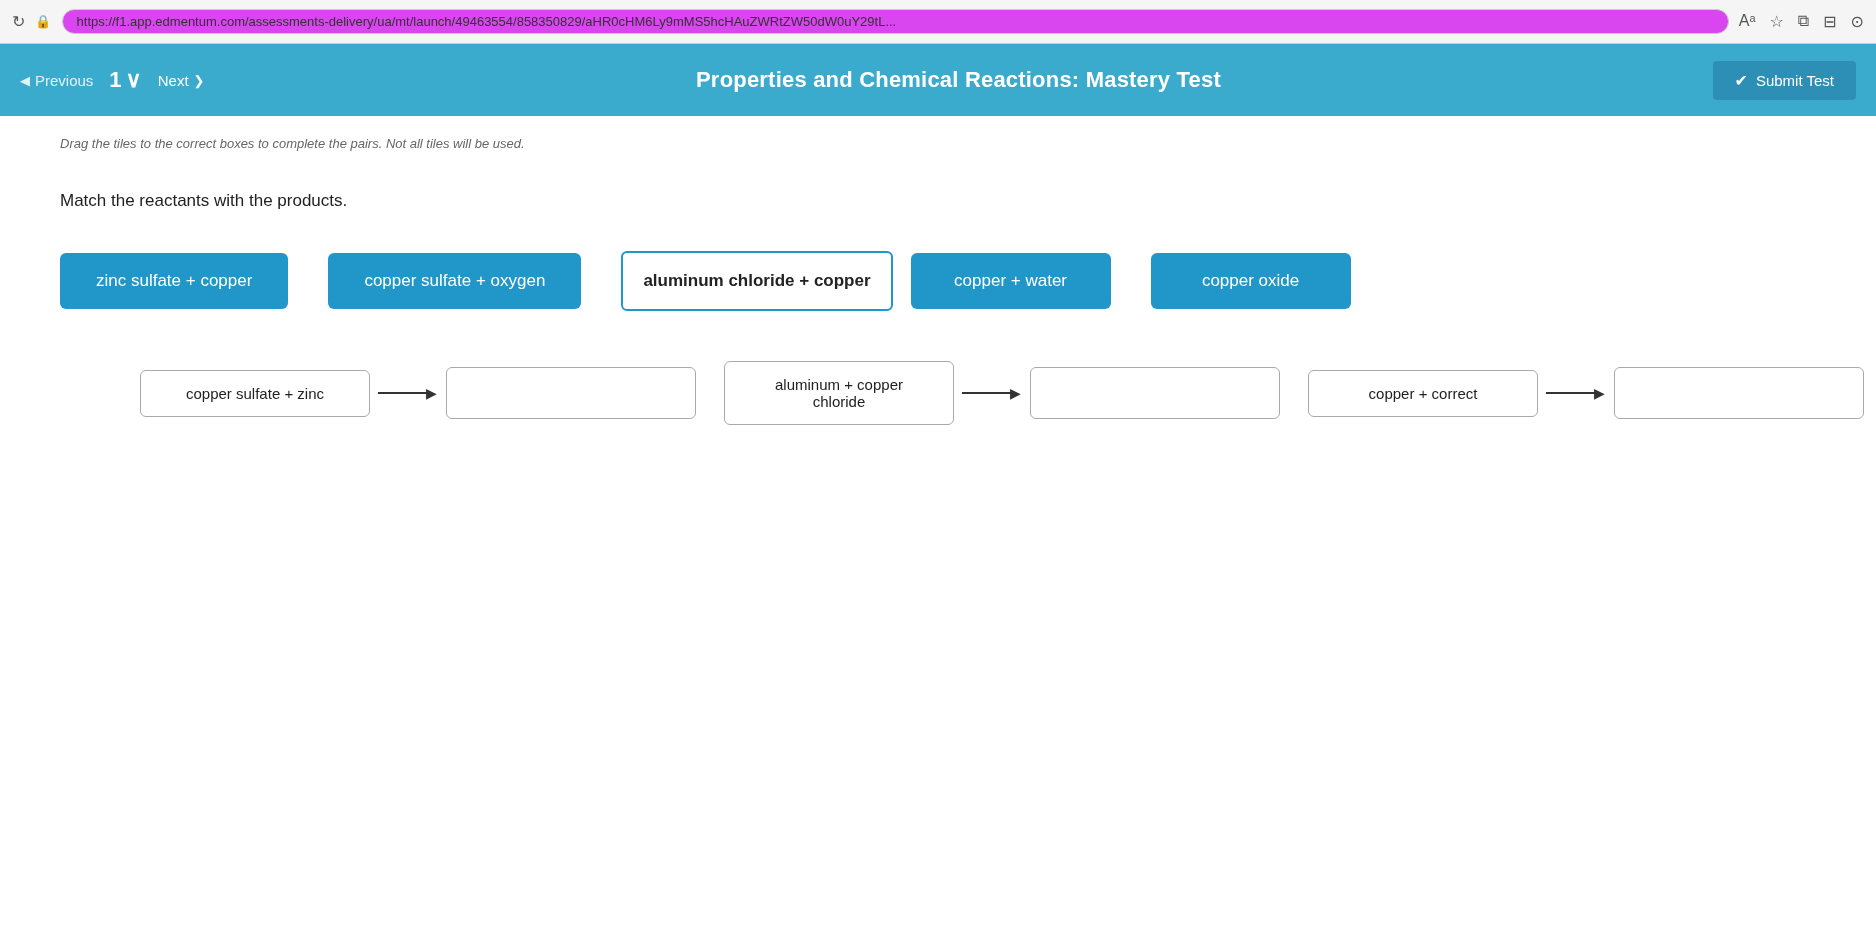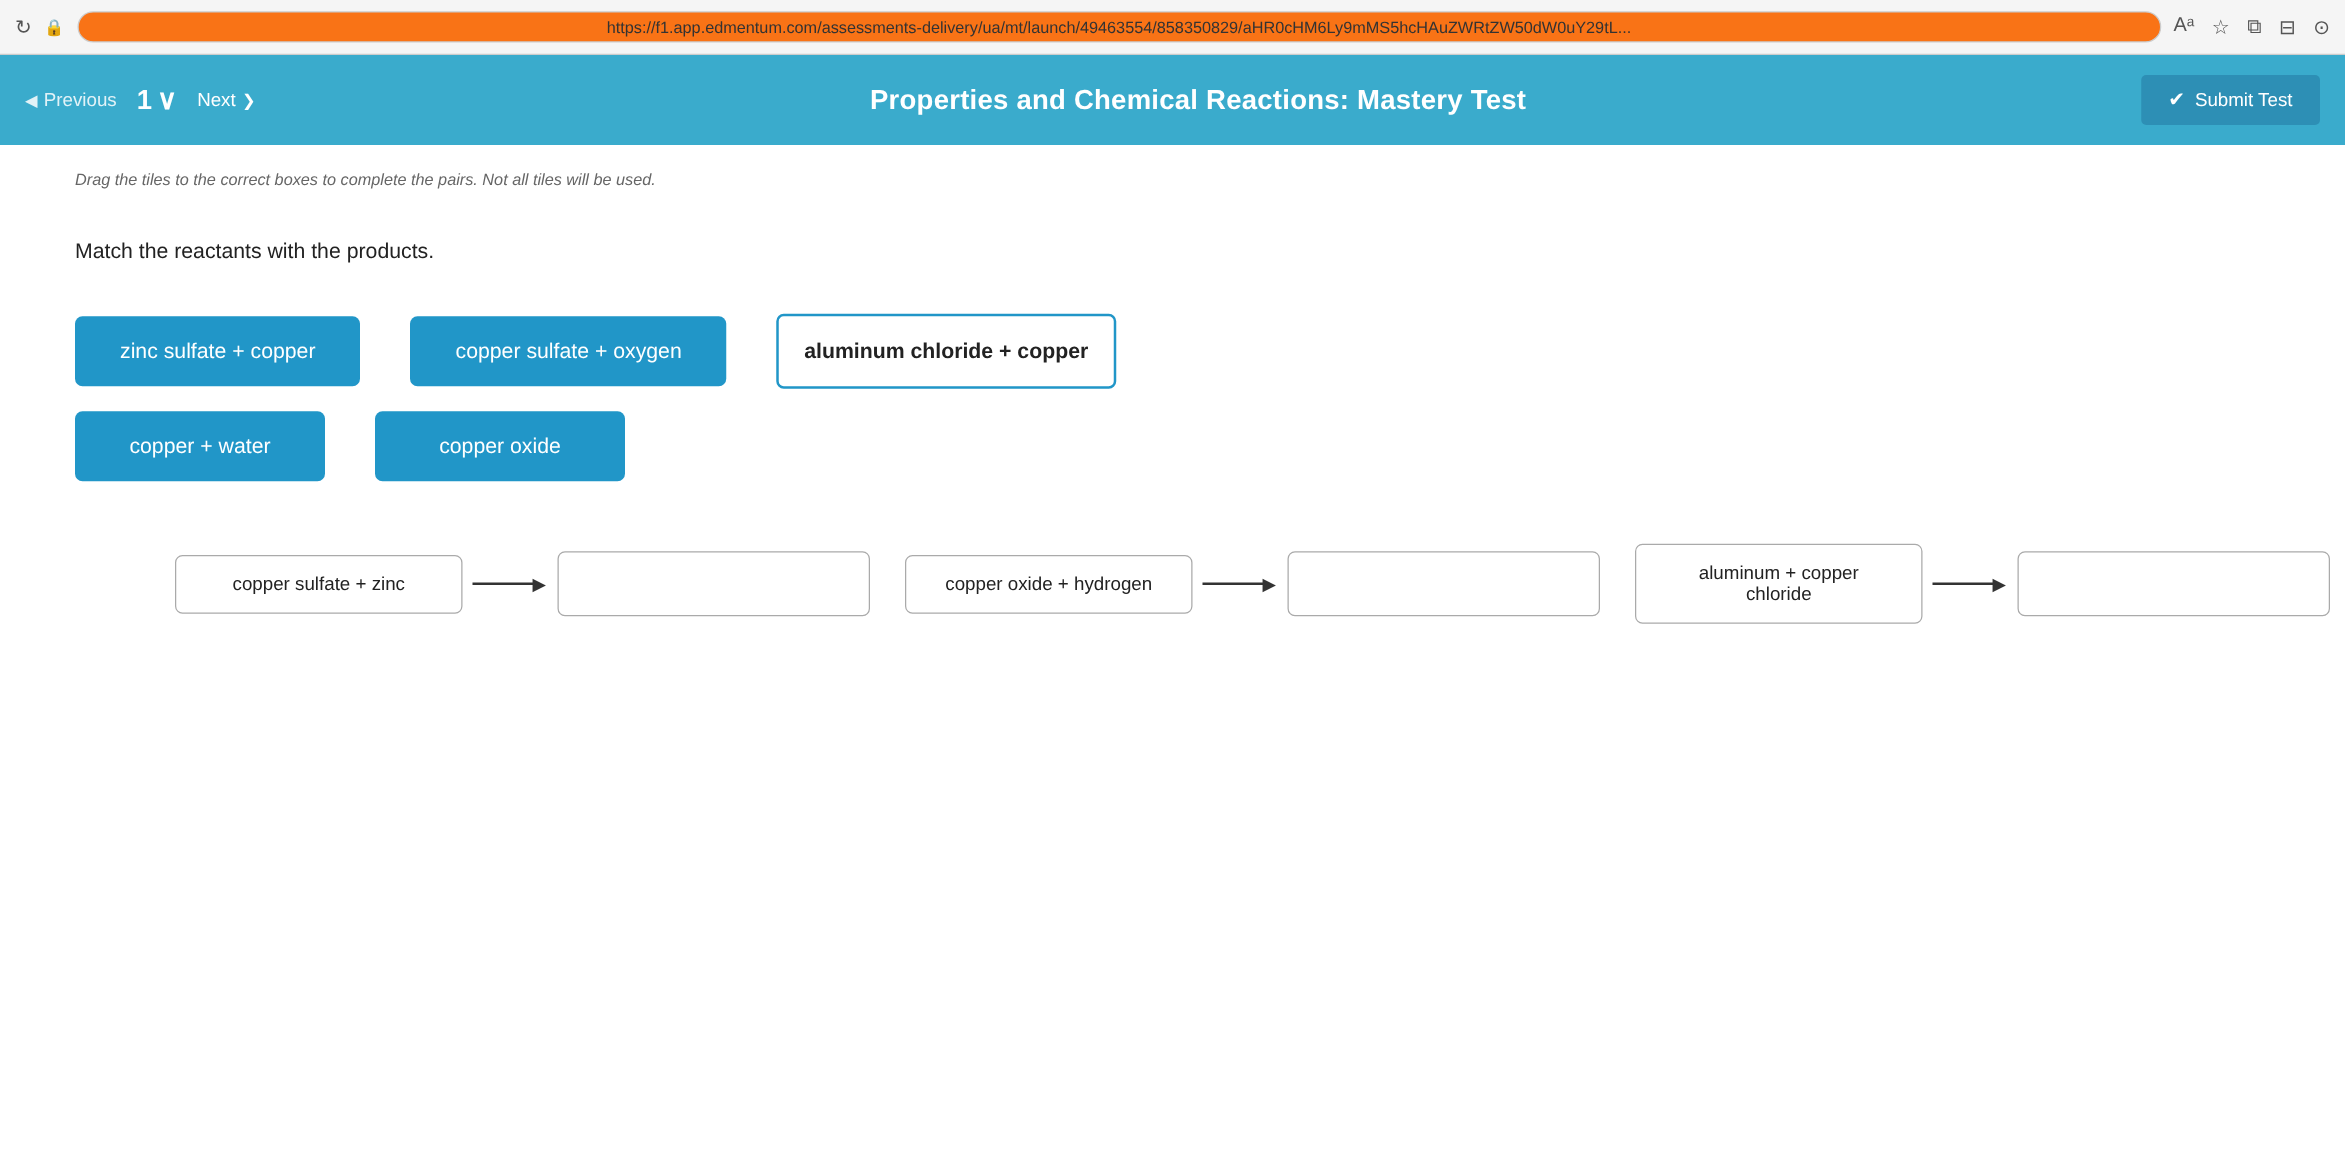--- a/index.html
+++ b/index.html
@@ -12,30 +12,29 @@
       padding: 8px 12px;
       display: flex;
       align-items: center;
       gap: 10px;
       height: 44px;
     }
     .browser-bar .reload-icon { font-size: 16px; color: #555; cursor: pointer; }
     .browser-bar .lock-icon { font-size: 13px; color: #555; }
     .url-bar {
       flex: 1;
-      background: #f97316;
+      background: #d946ef;
       border: 1px solid #ccc;
       border-radius: 20px;
       padding: 4px 14px;
       font-size: 13px;
       color: #333;
       white-space: nowrap;
       overflow: hidden;
       text-overflow: ellipsis;
-      text-align: center;
     }
     .browser-icons { display: flex; gap: 14px; font-size: 16px; color: #555; }
 
     
     .app-header {
       background: #3aabcc;
       color: white;
       display: flex;
       align-items: center;
       padding: 0 20px;
@@ -110,21 +109,21 @@
     .question-instruction {
       font-size: 17px;
       color: #222;
       margin-bottom: 40px;
       margin-top: 40px;
     }
 
     
     .tiles-area {
       display: flex;
-      flex-direction: column;
+      flex-direction: row;
       gap: 18px;
       margin-bottom: 50px;
     }
     .tiles-row {
       display: flex;
       gap: 40px;
       align-items: center;
       flex-wrap: wrap;
     }
 
@@ -263,27 +262,20 @@
 
   <div class="matching-area">
     <div class="match-row">
       <div class="match-reactant">copper sulfate + zinc</div>
       <div class="match-arrow">
           <span class="arrow-line"></span>
         </div>
       <div class="match-drop-box"></div>
     </div>
     <div class="match-row">
-      <div class="match-reactant">copper oxide + hydrogen</div>
-      <div class="match-arrow">
-          <span class="arrow-line"></span>
-        </div>
-      <div class="match-drop-box"></div>
-    </div>
-    <div class="match-row">
       <div class="match-reactant">aluminum + copper chloride</div>
       <div class="match-arrow">
           <span class="arrow-line"></span>
         </div>
       <div class="match-drop-box"></div>
     </div>
     <div class="match-row">
       <div class="match-reactant">copper + correct</div>
       <div class="match-arrow">
           <span class="arrow-line"></span>

